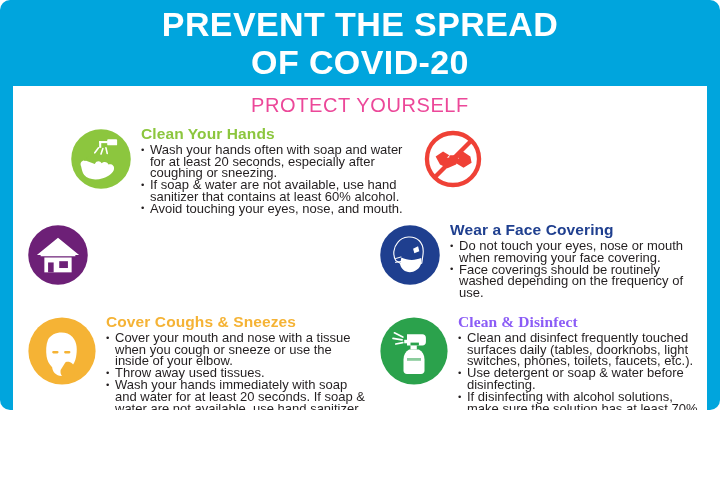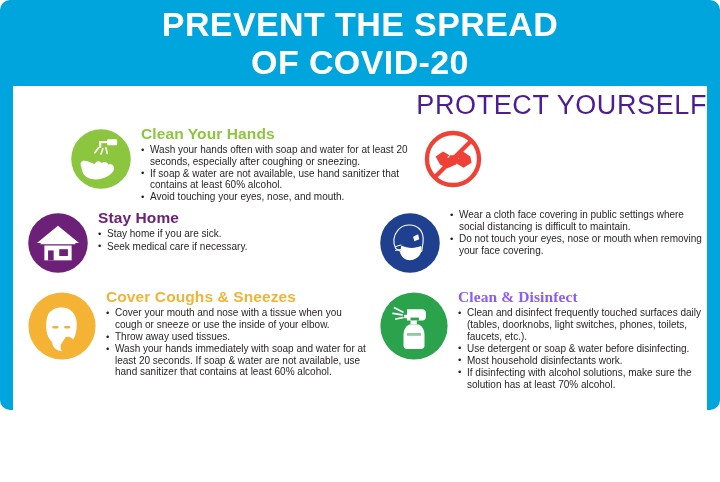--- a/index.html
+++ b/index.html
@@ -50,23 +50,23 @@
     left: 13px;
     top: 86px;
     width: 694px;
     height: 383px;
     background: #ffffff;
     box-sizing: border-box;
   }
 
   
   .section-header {
-    text-align: right;
-    color: #4c1d95;
-    font-size: 27px;
+    text-align: center;
+    color: #ec4899;
+    font-size: 20px;
     line-height: 30px;
     letter-spacing: 0.6px;
     font-weight: normal;
   }
   .sh-yourself { margin-top: 4px; }
   .sh-others   { margin-top: 9px; }
 
   
   .row {
     display: flex;
@@ -105,21 +105,21 @@
   }
   .bullets {
     list-style: none;
     margin: 0;
     padding: 0;
     color: #231f20;
   }
   .bullets li {
     position: relative;
     padding-left: 9px;
-    font-size: 10px;
+    font-size: 13px;
     line-height: 11.6px;
     margin-bottom: 0.5px;
   }
   .bullets li::before {
     content: "\2022";
     position: absolute;
     left: 0;
     top: -0.5px;
     font-size: 9.6px;
     line-height: 11.6px;
@@ -220,45 +220,39 @@
               <path d="M50 22 L84 50 L78 50 L78 52 L22 52 L22 50 L16 50 Z"></path>
               <path d="M28 54 h44 v24 h-44z"></path>
             </g>
             <g fill="#6d2077">
               <rect x="34" y="62" width="9" height="16"></rect>
               <rect x="52" y="60" width="14" height="11"></rect>
             </g>
             <rect x="50" y="58" width="18" height="15" fill="none" stroke="#ffffff" stroke-width="0"></rect>
           </svg>
         </div>
-        <div class="card-body">
-          <div class="card-title t-purple">Stay Home</div>
-          <ul class="bullets">
-            <li>Stay home if you are sick.</li>
-            <li>Seek medical care if necessary.</li>
-          </ul>
-        </div>
       </div>
 
       <div class="card right">
         <div class="icon-wrap">
           <svg viewBox="0 0 100 100">
             <circle cx="50" cy="50" r="48" fill="#1f3f8f"></circle>
             <path d="M30 30 c8 -11 26 -12 35 -3 6 6 7 14 6 22
                      l-2 14 c-8 6 -22 7 -32 2 l-10 -6 c-5 -9 -4 -21 3 -29z" fill="none" stroke="#ffffff" stroke-width="1.8"></path>
             <path d="M26 56 l10 -3 M26 62 l12 -2" stroke="#ffffff" stroke-width="1.6"></path>
             <path d="M36 54 c10 5 22 5 32 1 2 10 -3 19 -13 22
                      -10 3 -19 -3 -21 -12z" fill="#ffffff"></path>
             <path d="M55 40 l8 -4 2 8 -8 3z" fill="#ffffff"></path>
           </svg>
         </div>
         <div class="card-body">
+          <div class="card-title t-navy">Wear a Face Covering</div>
           <ul class="bullets">
-            <li>Wear a cloth face covering in public settings where social distancing is difficult to maintain.</li>
             <li>Do not touch your eyes, nose or mouth when removing your face covering.</li>
+            <li>Face coverings should be routinely washed depending on the frequency of use.</li>
           </ul>
         </div>
       </div>
     </div>
 
     <div class="row row-3">
 
       <div class="card left">
         <div class="icon-wrap big">
           <svg viewBox="0 0 100 100">
@@ -300,21 +294,20 @@
             </g>
             <rect x="45" y="38" width="12" height="4" fill="#2ba24c"></rect>
             <rect x="40" y="60" width="20" height="4" fill="#2ba24c" opacity="0.55"></rect>
           </svg>
         </div>
         <div class="card-body">
           <div class="card-title t-dgreen">Clean &amp; Disinfect</div>
           <ul class="bullets">
             <li>Clean and disinfect frequently touched surfaces daily (tables, doorknobs, light switches, phones, toilets, faucets, etc.).</li>
             <li>Use detergent or soap &amp; water before disinfecting.</li>
-            <li>Most household disinfectants work.</li>
             <li>If disinfecting with alcohol solutions, make sure the solution has at least 70% alcohol.</li>
           </ul>
         </div>
       </div>
     </div>
 
     <div class="credit">Fuente de contenido: Centers for Disease Control and Prevention (CDC)</div>
 
   </div>
 </div>

